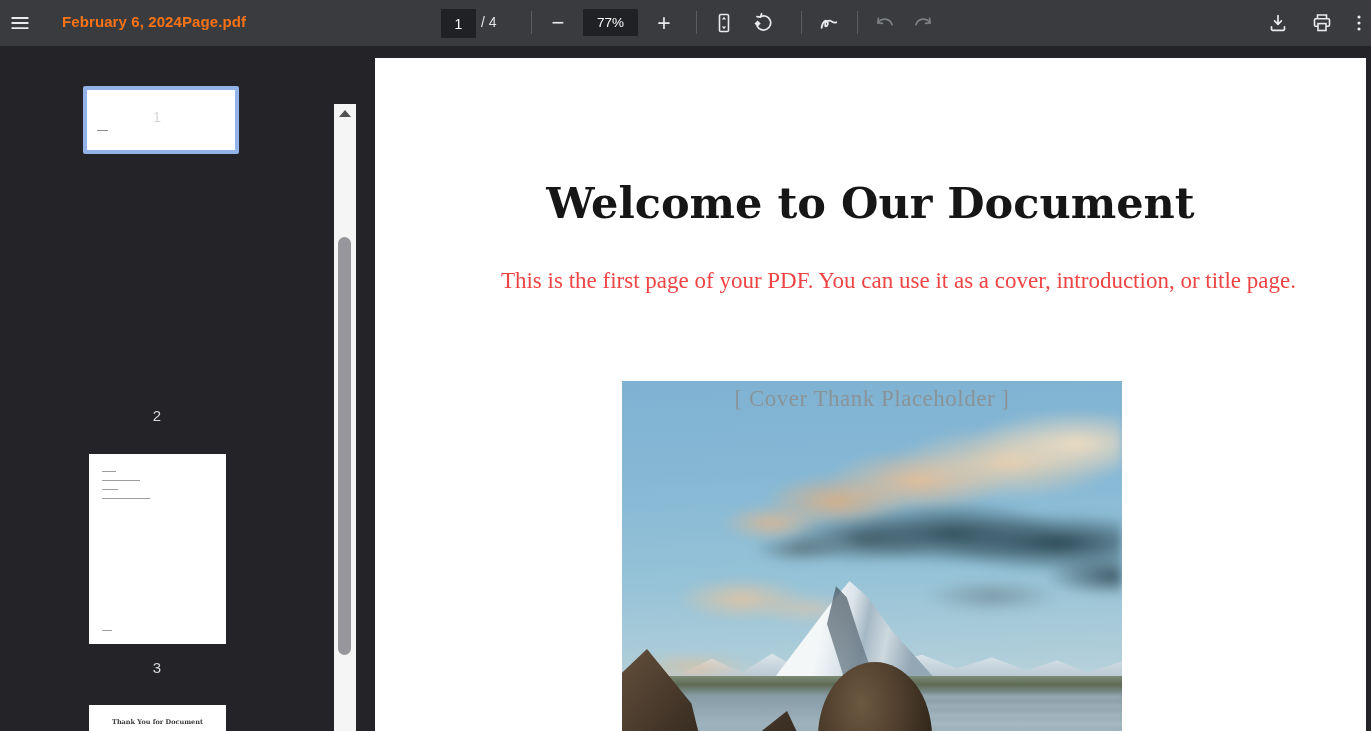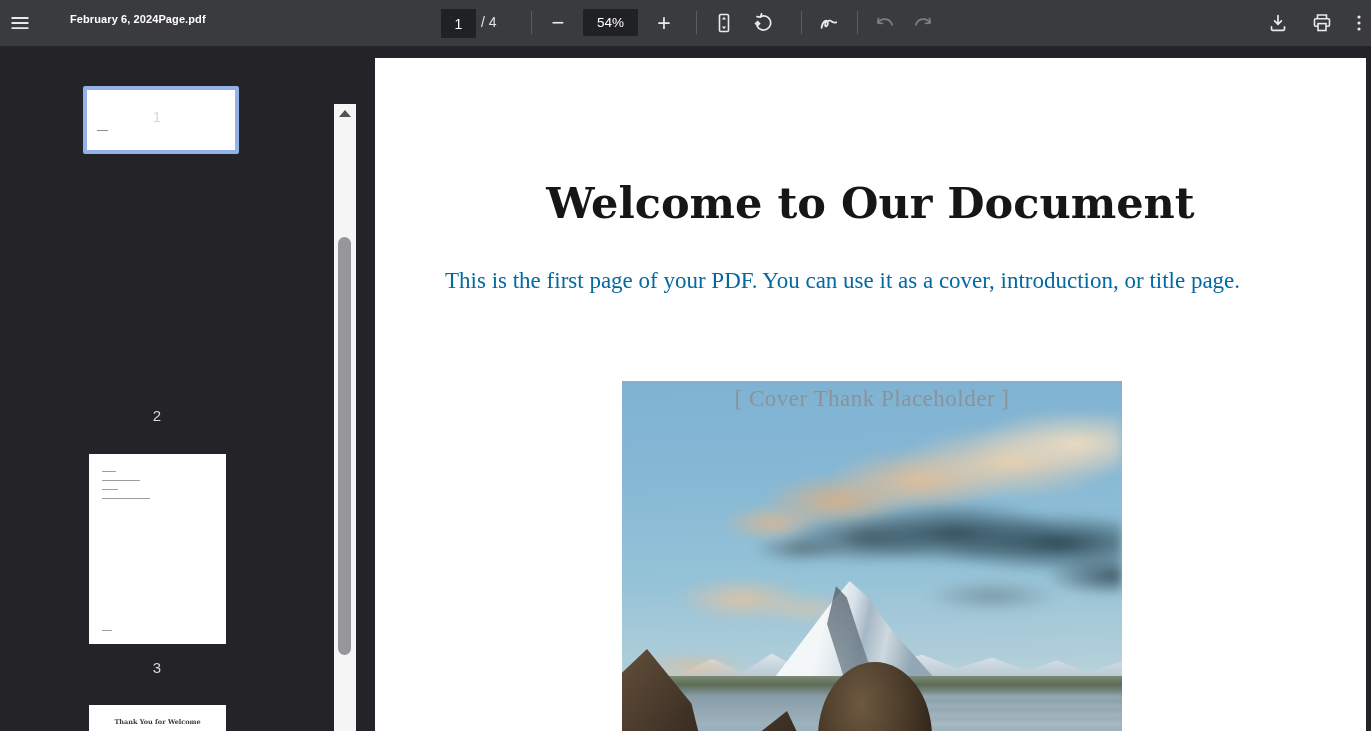--- a/index.html
+++ b/index.html
@@ -5,21 +5,21 @@
   html,body{margin:0;padding:0;width:1371px;height:731px;overflow:hidden;background:#242428;
             font-family:"Liberation Sans",sans-serif;-webkit-font-smoothing:antialiased;}
   #app{position:relative;width:1371px;height:731px;}
 
   
   #toolbar{position:absolute;left:0;top:0;width:1371px;height:46px;background:#3a3b3e;
            border-bottom:1px solid #252528;z-index:30;}
   .tb-btn{position:absolute;top:11px;width:24px;height:24px;display:flex;align-items:center;
           justify-content:center;cursor:pointer;}
   .tb-sep{position:absolute;top:11px;width:1px;height:23px;background:#5b5c5f;}
-  #doc-title{position:absolute;left:62px;top:13px;font-size:11px;font-weight:700;color:#ffffff;letter-spacing:.1px;margin-left:8px;}
+  #doc-title{position:absolute;left:62px;top:13px;font-size:15px;font-weight:700;color:#f97316;letter-spacing:.1px;}
   .num-box{position:absolute;top:9px;height:27px;background:#202124;color:#fff;border:none;
            text-align:center;font-size:14px;font-family:"Liberation Sans",sans-serif;border-radius:1px;}
   #page-count{position:absolute;left:481px;top:14px;font-size:14px;color:#e3e3e4;}
   .glyph-btn{color:#e9eaeb;font-size:19px;line-height:1;}
   svg.icn{display:block;}
   .muted path{stroke:#7d8083;}
 
   
   #sidebar{position:absolute;left:0;top:46px;width:365px;height:685px;background:#242428;}
   .thumb{position:absolute;background:#fff;cursor:pointer;}
@@ -34,22 +34,22 @@
   
   #sb-scroll{position:absolute;left:334px;top:58px;width:22px;height:673px;background:#f5f5f6;}
   #sb-thumbd{position:absolute;left:4px;top:133px;width:13px;height:418px;background:#97979b;border-radius:7px;cursor:pointer;}
   .sb-arrow{position:absolute;left:5px;width:0;height:0;border-left:6px solid transparent;border-right:6px solid transparent;cursor:pointer;}
   #sb-up{top:6px;border-bottom:7px solid #525254;}
 
   
   #pdf-page{position:absolute;left:375px;top:58px;width:991px;height:673px;background:#ffffff;overflow:hidden;}
   #doc-heading{position:absolute;left:0;top:120px;width:991px;text-align:center;
                font-family:"DejaVu Serif",serif;font-weight:700;font-size:43px;color:#161616;}
-  #doc-paragraph{position:absolute;left:70px;top:206px;width:851px;text-align:left;
-                 font-family:"Liberation Serif",serif;font-size:23px;line-height:34px;color:#0369a1;}
+  #doc-paragraph{position:absolute;left:70px;top:206px;width:851px;text-align:right;
+                 font-family:"Liberation Serif",serif;font-size:23px;line-height:34px;color:#ef4444;}
   #cover{position:absolute;left:247px;top:323px;width:500px;height:420px;overflow:hidden;}
   #cover .sky{position:absolute;inset:0;background:linear-gradient(178deg,#7fb2d2 0%,#86b8d5 22%,#94c2d7 45%,#aecdd9 65%,#c9dcde 82%,#dde3dd 95%);}
   .cloud-lit{position:absolute;inset:0;filter:blur(4px);
     background:
      radial-gradient(ellipse 150px 48px at 455px 62px, rgba(243,221,190,.95), transparent 70%),
      radial-gradient(ellipse 160px 52px at 385px 82px, rgba(238,208,172,.95), transparent 70%),
      radial-gradient(ellipse 130px 45px at 295px 100px, rgba(231,189,148,.95), transparent 70%),
      radial-gradient(ellipse 105px 38px at 215px 120px, rgba(222,174,128,.9), transparent 70%),
      radial-gradient(ellipse 70px 26px at 150px 142px, rgba(224,181,140,.85), transparent 72%),
      radial-gradient(ellipse 90px 30px at 120px 218px, rgba(233,194,154,.8), transparent 72%),
@@ -100,21 +100,21 @@
         </svg>
     </div>
     <div id="doc-title">February 6, 2024Page.pdf</div>
 
     <input class="num-box" style="left: 441px; width: 31px;" id="page-input" value="1">
     <div id="page-count">/  4</div>
 
     <div class="tb-sep" style="left:531px;"></div>
 
     <div class="tb-btn glyph-btn" style="left:546px;font-size:22px;">−</div>
-    <div class="num-box" style="left:583px;width:55px;line-height:27px;font-size:13.5px;">54%</div>
+    <div class="num-box" style="left:583px;width:55px;line-height:27px;font-size:13.5px;">77%</div>
     <div class="tb-btn glyph-btn" style="left:652px;font-size:23px;">+</div>
 
     <div class="tb-sep" style="left:696px;"></div>
 
     <div class="tb-btn" style="left:712px;">
       <svg class="icn" width="24" height="24" viewBox="0 0 24 24" fill="none">
         <rect x="7.5" y="3.5" width="9" height="17" rx="1.3" stroke="#e9eaeb" stroke-width="1.6"></rect>
         <path d="M12 5.8 L9.9 8.5 h4.2 Z" fill="#e9eaeb"></path>
         <path d="M12 18.2 L9.9 15.5 h4.2 Z" fill="#e9eaeb"></path>
       </svg>
@@ -184,21 +184,21 @@
     <div class="thumb" style="left:89px;top:408px;width:137px;height:190px;">
       <div class="tiny-stripe" style="left:13px;top:17px;width:14px;"></div>
       <div class="tiny-stripe" style="left:13px;top:26px;width:38px;"></div>
       <div class="tiny-stripe" style="left:13px;top:35px;width:16px;"></div>
       <div class="tiny-stripe" style="left:13px;top:44px;width:48px;"></div>
       <div class="tiny-stripe" style="left:13px;top:176px;width:10px;"></div>
     </div>
     <div class="thumb-label" style="left:87px;top:613px;">3</div>
 
     <div class="thumb" style="left:89px;top:659px;width:137px;height:72px;">
-      <div class="serif-mini" style="position:absolute;left:0;top:13px;width:137px;text-align:center;font-size:6.5px;font-weight:700;">Thank You for Welcome</div>
+      <div class="serif-mini" style="position:absolute;left:0;top:13px;width:137px;text-align:center;font-size:6.5px;font-weight:700;">Thank You for Document</div>
 
     </div>
 
     <div id="sb-scroll">
       <div class="sb-arrow" id="sb-up"></div>
       <div id="sb-thumbd"></div>
 
     </div>
   </div>
 

